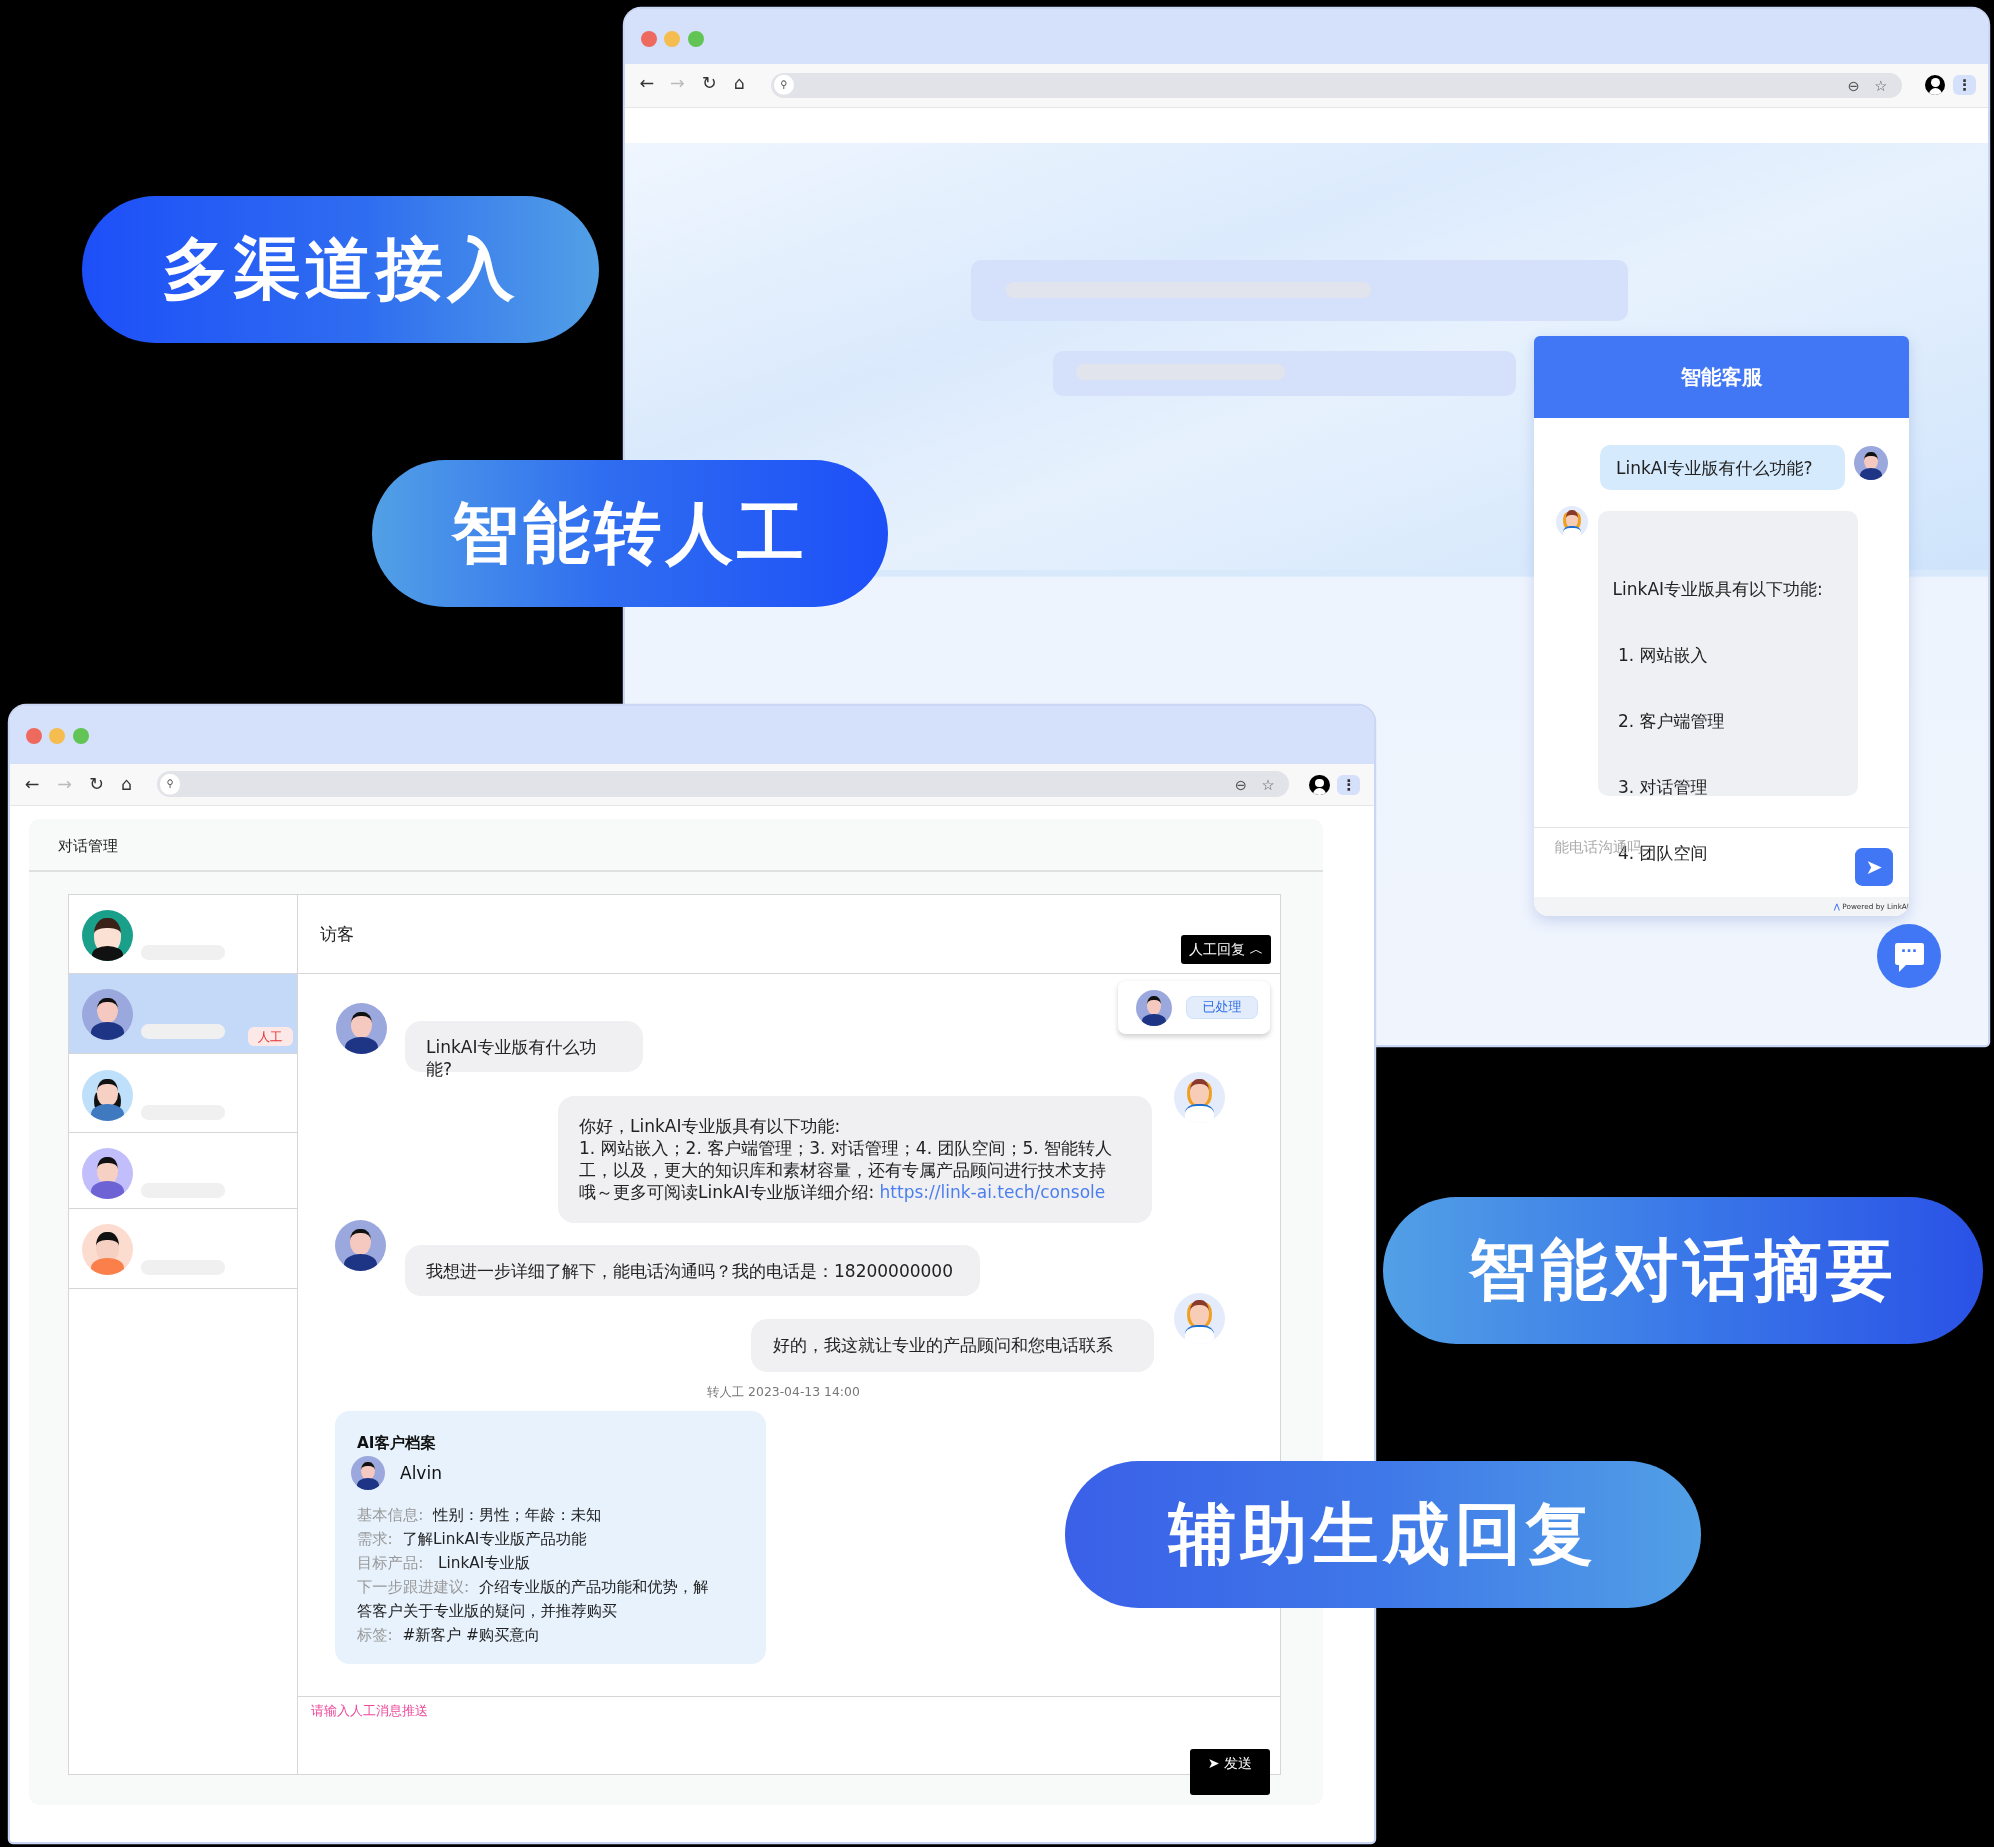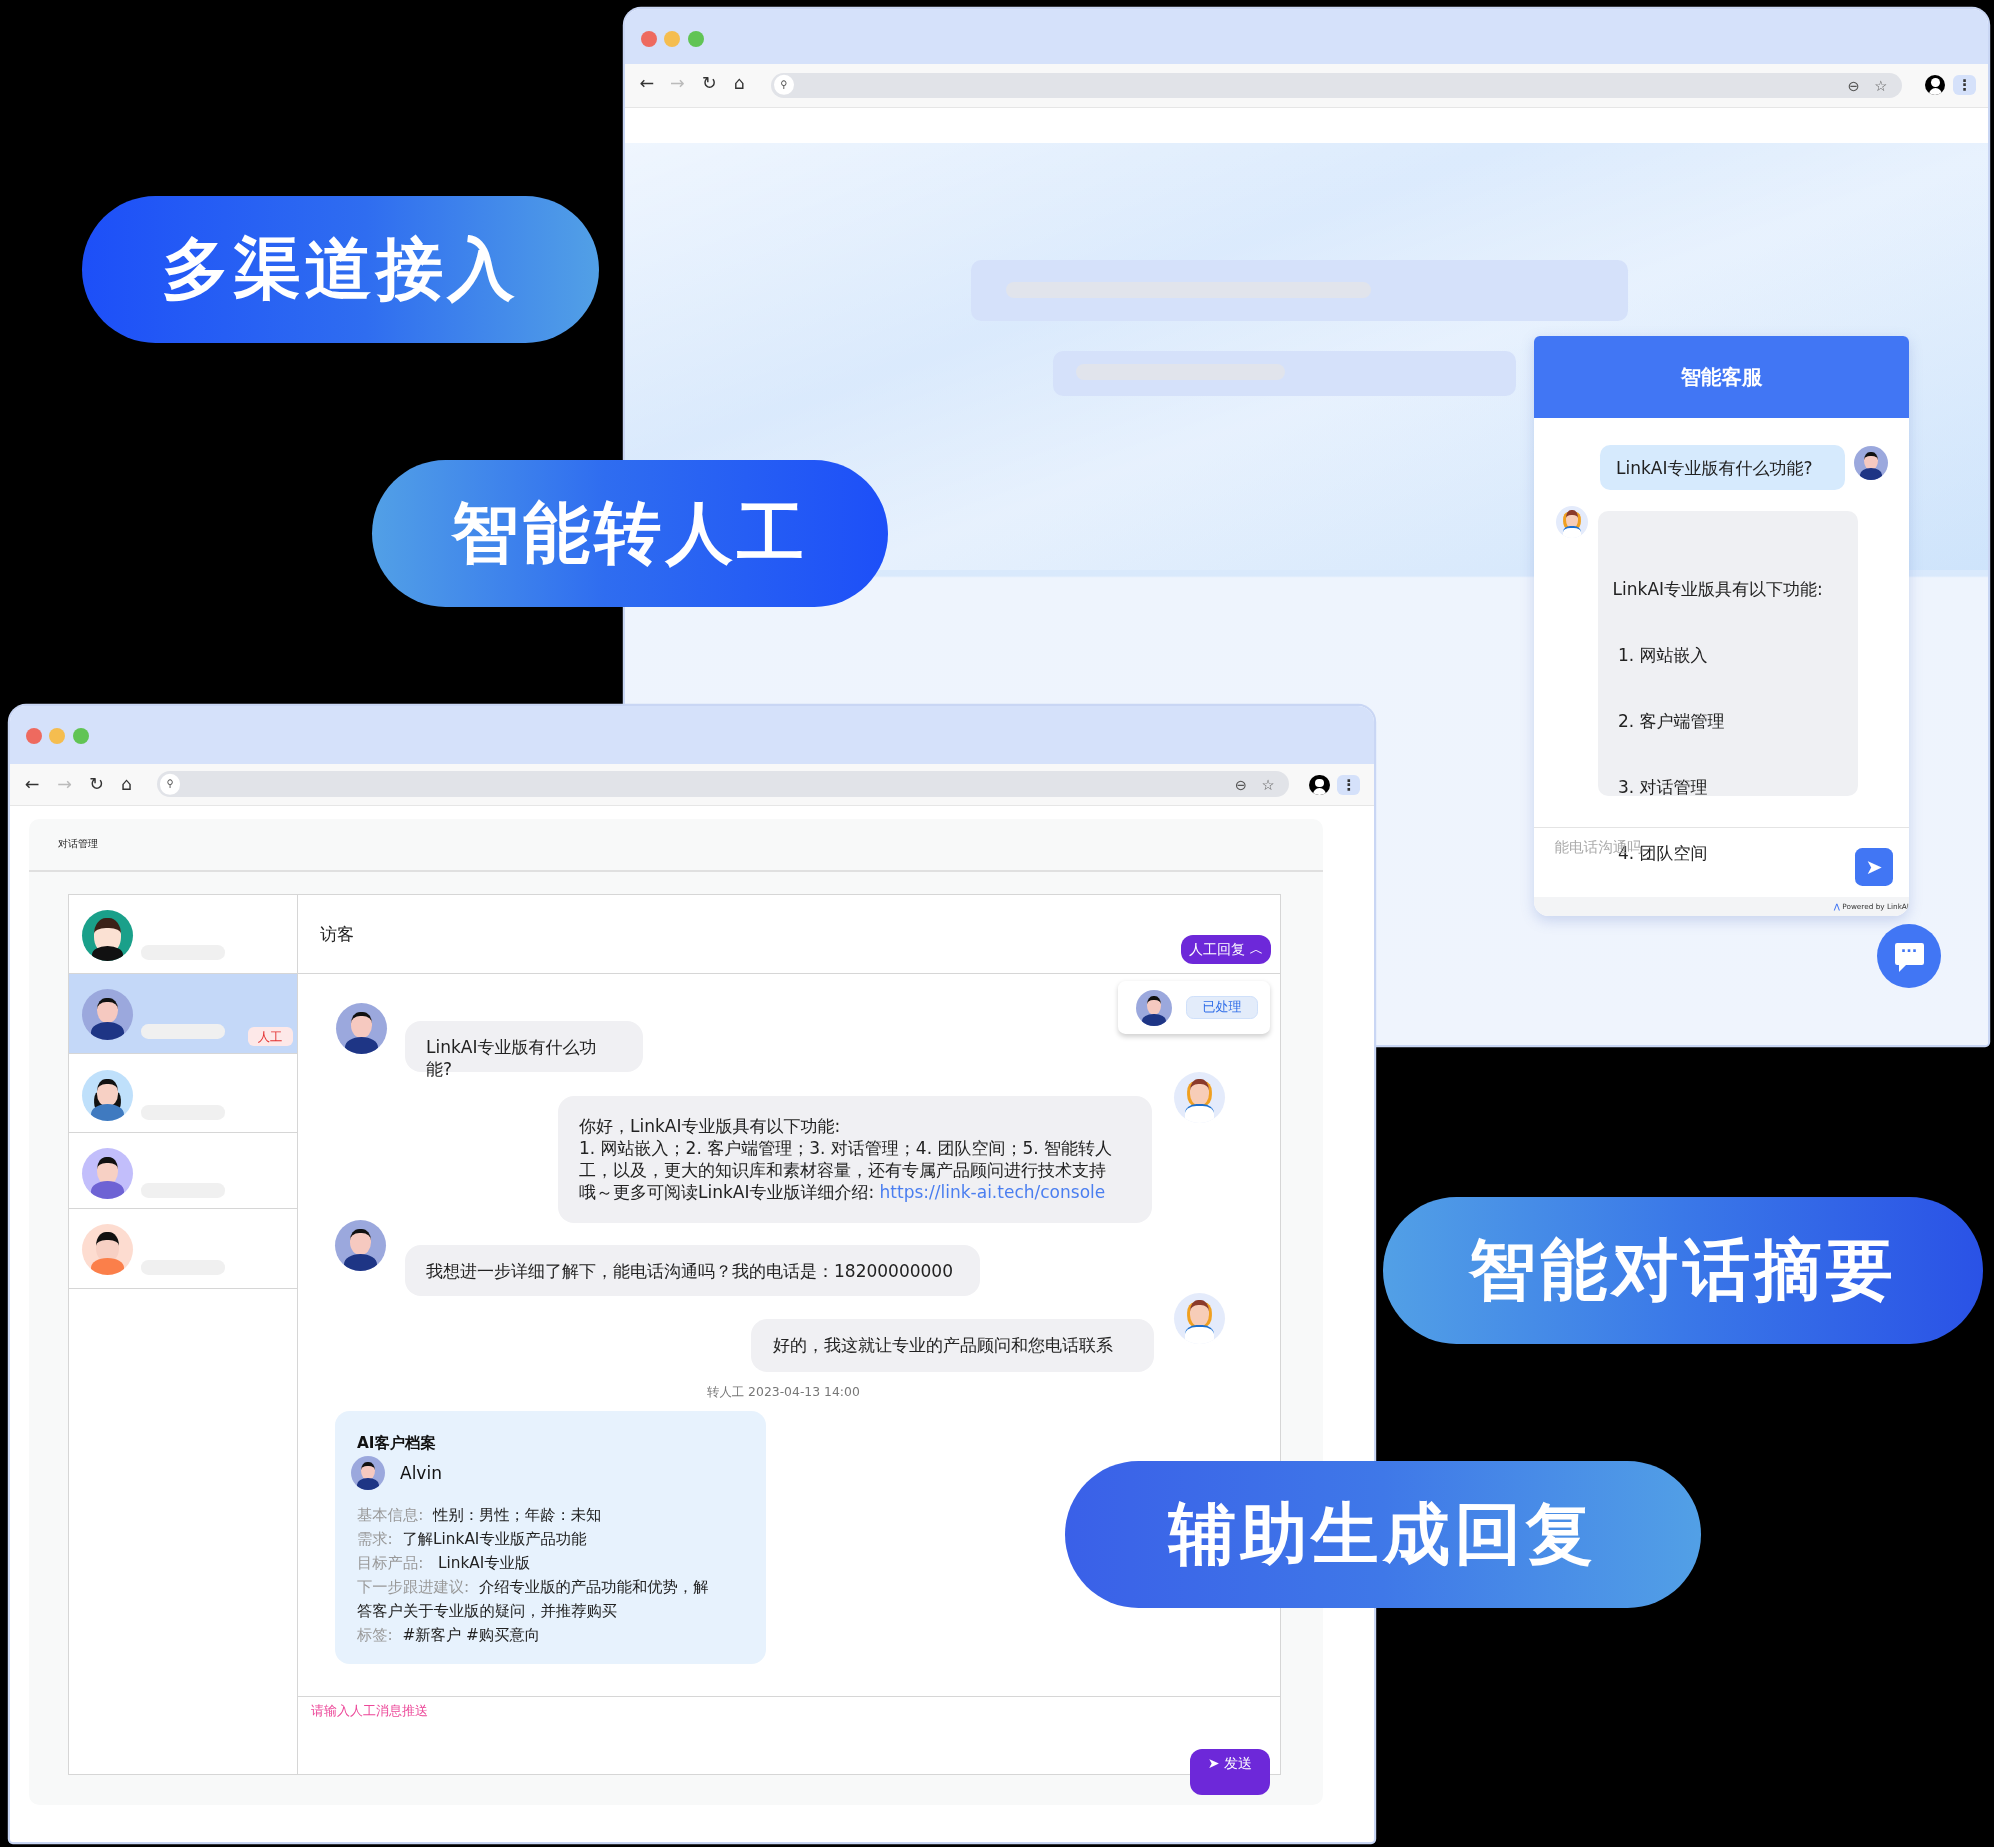--- a/index.html
+++ b/index.html
@@ -54,21 +54,21 @@
 .fab-ico::after{content:"";position:absolute;left:4.4px;bottom:-7.3px;border-left:7.3px solid #fff;border-bottom:7.3px solid transparent}
 
 .panel{position:absolute;background:#f8f9f9;border-radius:10.2px}
 .mainbox{position:absolute;background:#fff;border:1.5px solid #d6d6d6}
 .list-row{position:absolute;left:0;width:228px;border-bottom:1.5px solid #d6d6d6;background:#fff}
 .list-row.sel{background:#c4d8f8}
 .name-skel{position:absolute;left:72px;width:84px;height:14.6px;border-radius:7.3px;background:#f0f0f0}
 .tag-red{position:absolute;right:4.4px;width:45px;height:19px;border-radius:5.8px;background:#fde8e8;color:#e23030;font-size:12.4px;text-align:center;line-height:19px}
 .chat-bubble{position:absolute;background:#f0f0f3;border-radius:16px;font-size:17px;color:#222;line-height:22px}
 .link{color:#4a7ef0}
-.btn-blue{position:absolute;background:#6d28d9;color:#fff;border-radius:12px;font-size:14px;text-align:center}
+.btn-blue{position:absolute;background:#000000;color:#fff;border-radius:3px;font-size:14px;text-align:center}
 .profile-card{position:absolute;left:335px;top:1411px;width:431px;height:253px;background:#e7f2fd;border-radius:14.6px;font-size:15.3px;line-height:24px}
 .lbl{color:#999}
 
 .pill{position:absolute;height:147px;border-radius:74px;color:#fff;font-size:67px;font-weight:bold;text-align:center;line-height:147px;letter-spacing:4.4px}
 </style>
 </head>
 <body>
 
 <div class="win" style="left:625px;top:8.8px;width:1363px;height:1036px">
   <div class="titlebar" style="height:55px">
@@ -156,21 +156,21 @@
         <span>⊖</span>
         <span>☆</span>
       </div>
     </div>
     <div class="profile" style="left:1299px;top:11px"></div>
     <div class="kebab" style="left:1327px;top:11px">⋮</div>
   </div>
 </div>
 
 <div class="panel" style="left:29px;top:819px;width:1294px;height:986px">
-  <div style="position:absolute;left:29px;top:17.5px;font-size:10px;color:#222">对话管理</div>
+  <div style="position:absolute;left:29px;top:17.5px;font-size:15px;color:#222">对话管理</div>
   <div class="abs" style="left:0;right:0;top:51px;height:1.5px;background:#e0e0e0"></div>
 </div>
 
 <div class="mainbox" style="left:68px;top:894px;width:1213px;height:881px">
 
   <div class="abs" style="left:0;top:0;width:229px;height:100%;border-right:1.5px solid #d6d6d6">
     <div class="list-row" style="top:0;height:79px">
       <div class="avatar av-curly" style="left:13px;top:14.6px;width:51px;height:51px"></div>
       <div class="name-skel" style="top:50px"></div>
     </div>

